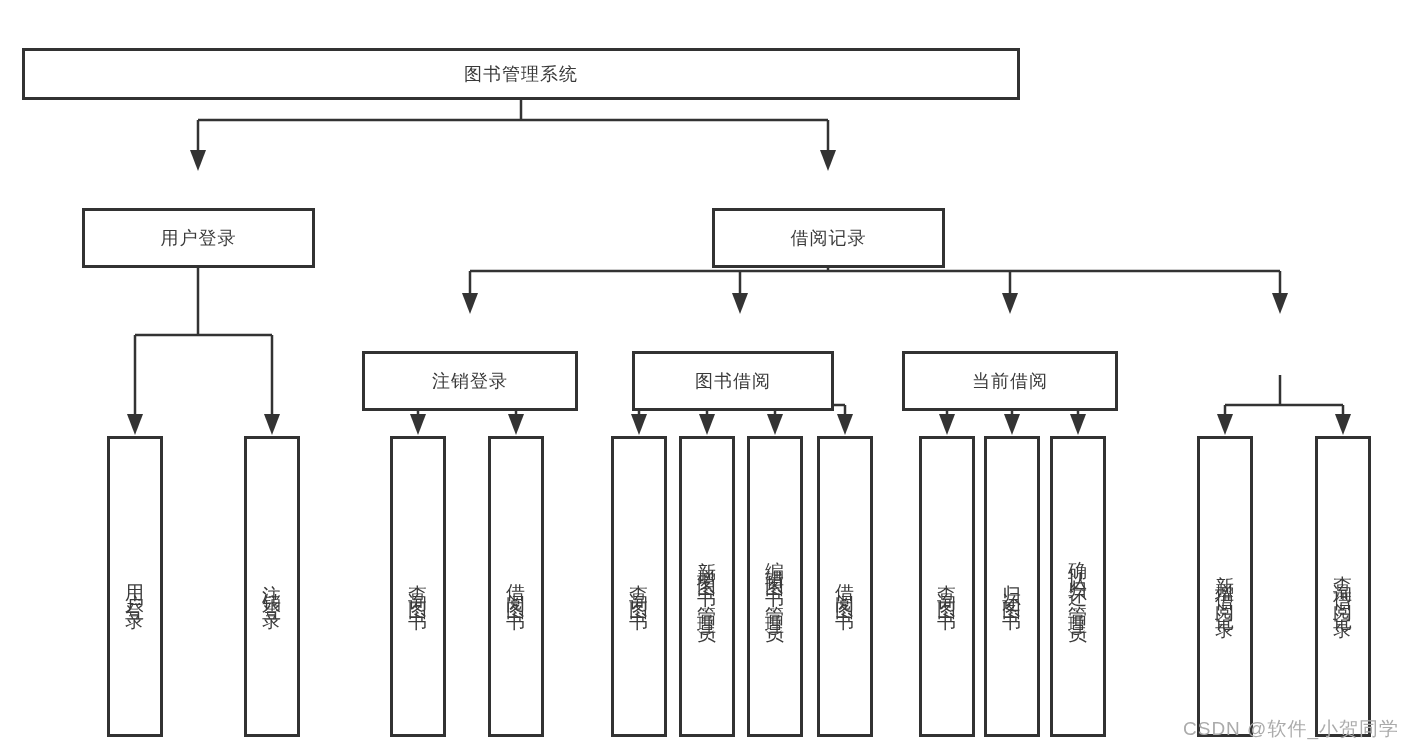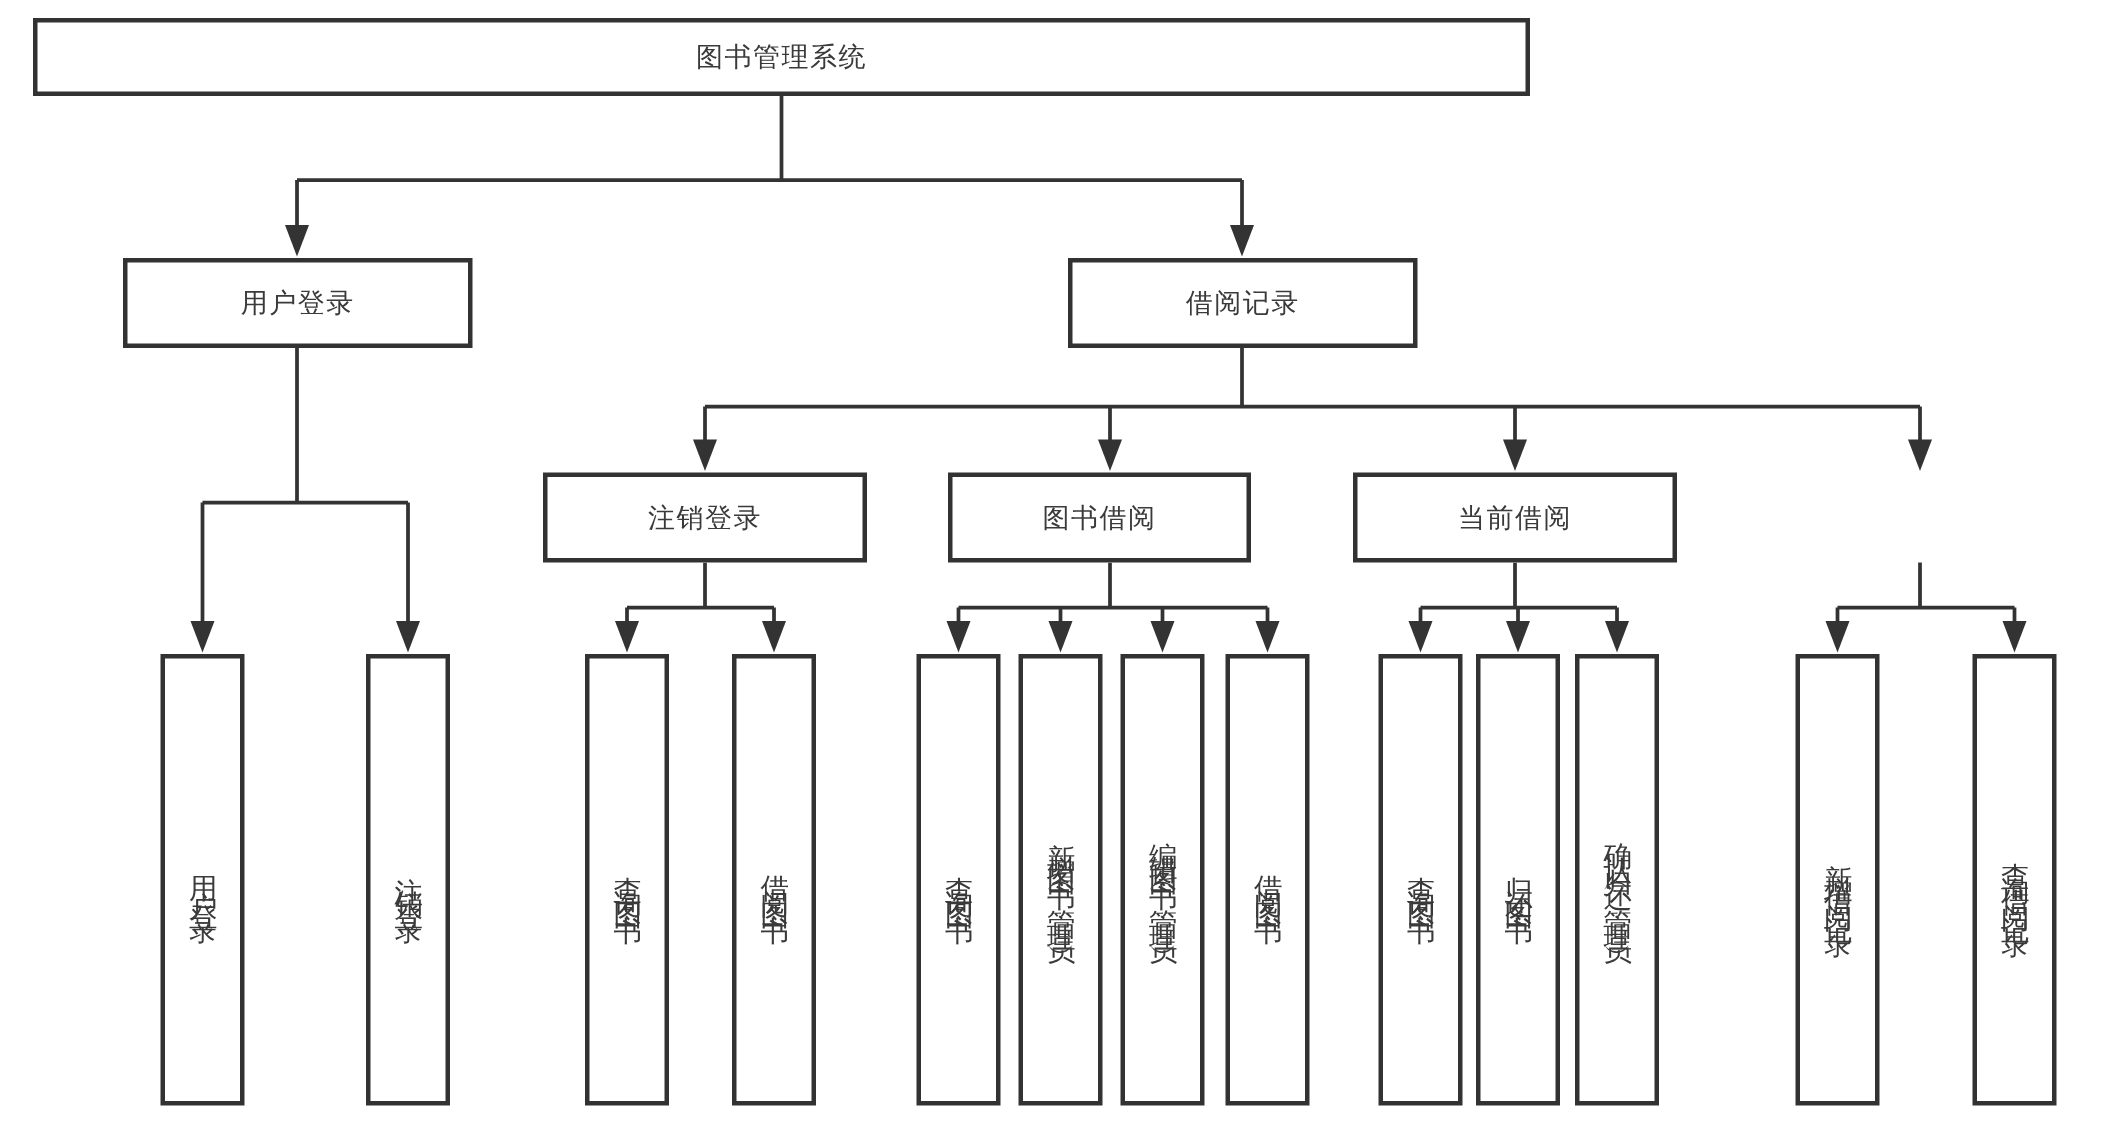--- a/index.html
+++ b/index.html
@@ -27,20 +27,21 @@
     box-sizing: border-box;
     border: 3px solid #323232;
     background: #ffffff;
     display: flex;
     align-items: center;
     justify-content: center;
     color: #3a3a3a;
     font-size: 18px;
     letter-spacing: 1px;
     z-index: 2;
+    margin-top: 36px;
   }
   .vbox {
     position: absolute;
     box-sizing: border-box;
     border: 3px solid #323232;
     background: #ffffff;
     display: flex;
     align-items: center;
     justify-content: center;
     color: #3a3a3a;
@@ -197,14 +198,15 @@
     <span class="vtext">确认归还（管理员）</span>
   </div>
 
   <div class="vbox" style="left:1197px; top:436px; width:56px; height:301px;">
     <span class="vtext">新增借阅记录</span>
   </div>
   <div class="vbox" style="left:1315px; top:436px; width:56px; height:301px;">
     <span class="vtext">查询借阅记录</span>
   </div>
 
+  <div class="watermark">CSDN @软件_小贺同学</div>
 
 </div>
 
 </body></html>

